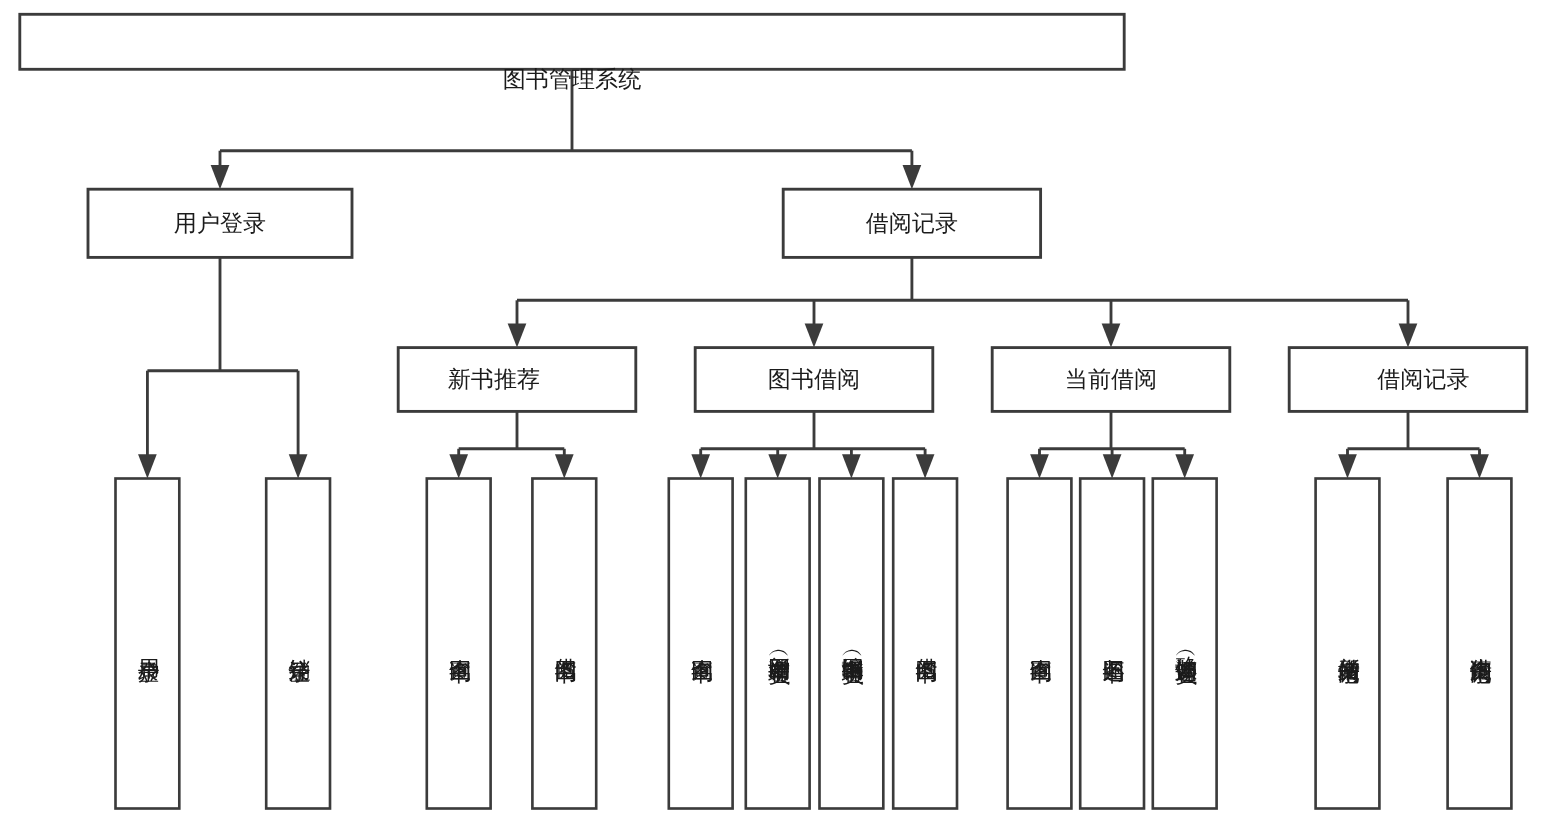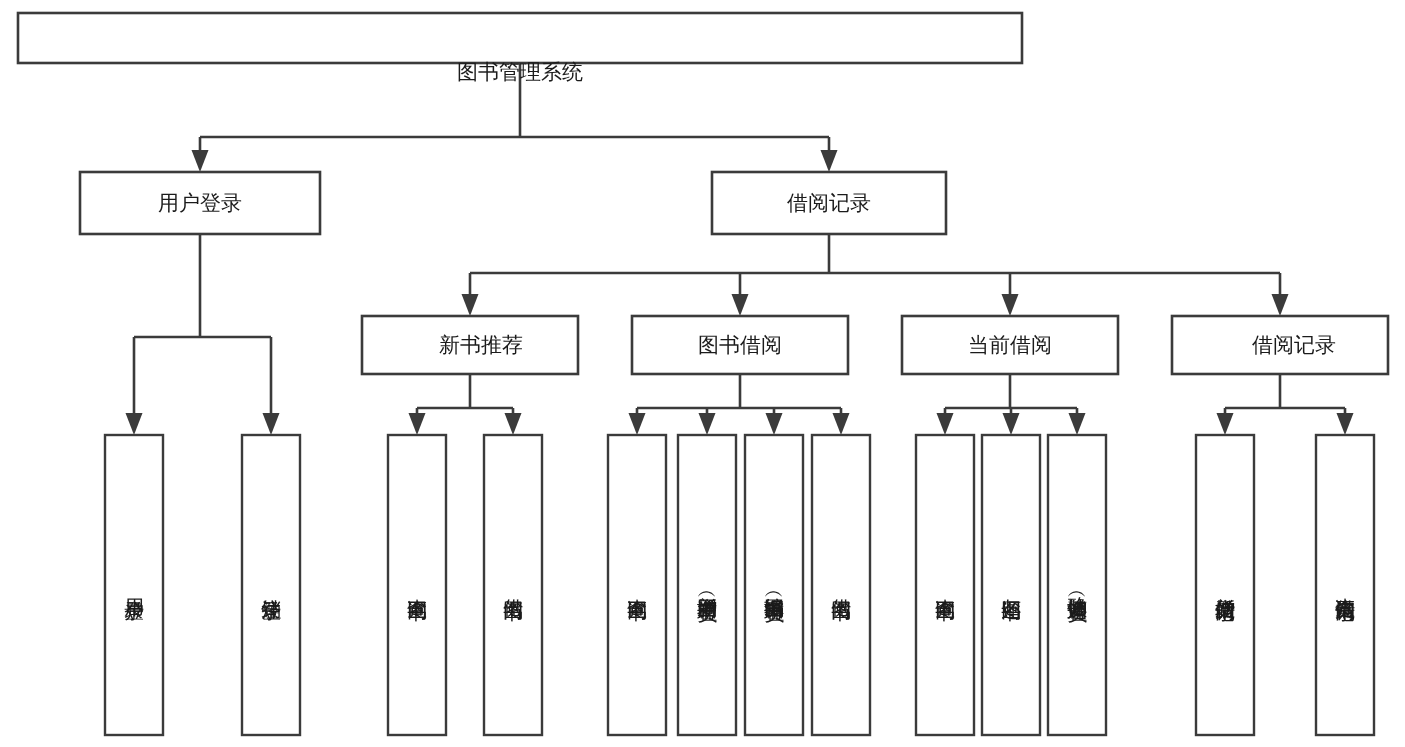--- a/index.html
+++ b/index.html
@@ -173,21 +173,21 @@
         <rect x="982" y="435" width="58" height="300" class="node-box leaf"></rect>
         <rect x="1048" y="435" width="58" height="300" class="node-box leaf"></rect>
         <rect x="1196" y="435" width="58" height="300" class="node-box leaf"></rect>
         <rect x="1316" y="435" width="58" height="300" class="node-box leaf"></rect>
       </g>
   </svg>
   <div id="labels-layer">
       <div class="h-label-wrap" style="left: 18px; top: 13px; width: 1004px; height: 50px; margin-top: 34px;">图书管理系统</div>
       <div class="h-label-wrap" style="left: 80px; top: 172px; width: 240px; height: 62px;">用户登录</div>
       <div class="h-label-wrap" style="left: 712px; top: 172px; width: 234px; height: 62px;">借阅记录</div>
-      <div class="h-label-wrap" style="left: 362px; top: 316px; width: 174px; height: 58px; padding-left: 32px;">新书推荐</div>
+      <div class="h-label-wrap" style="left: 362px; top: 316px; width: 174px; height: 58px;">新书推荐</div>
       <div class="h-label-wrap" style="left: 632px; top: 316px; width: 216px; height: 58px; border-radius: 10px;">图书借阅</div>
       <div class="h-label-wrap" style="left: 902px; top: 316px; width: 216px; height: 58px; text-align: center;">当前借阅</div>
       <div class="h-label-wrap" style="left: 1172px; top: 316px; width: 244px; height: 58px;">借阅记录</div>
       <div class="v-label-wrap" style="left: 105px; top: 435px; width: 58px; height: 300px;">用户登录</div>
       <div class="v-label-wrap" style="left: 242px; top: 435px; width: 58px; height: 300px;">注销登录</div>
       <div class="v-label-wrap" style="left: 388px; top: 435px; width: 58px; height: 300px;">查询图书</div>
       <div class="v-label-wrap" style="left: 484px; top: 435px; width: 58px; height: 300px;">借阅图书</div>
       <div class="v-label-wrap" style="left: 608px; top: 435px; width: 58px; height: 300px;">查询图书</div>
       <div class="v-label-wrap" style="left: 678px; top: 435px; width: 58px; height: 300px;">新增图书（管理员）</div>
       <div class="v-label-wrap" style="left: 745px; top: 435px; width: 58px; height: 300px;">编辑图书（管理员）</div>

